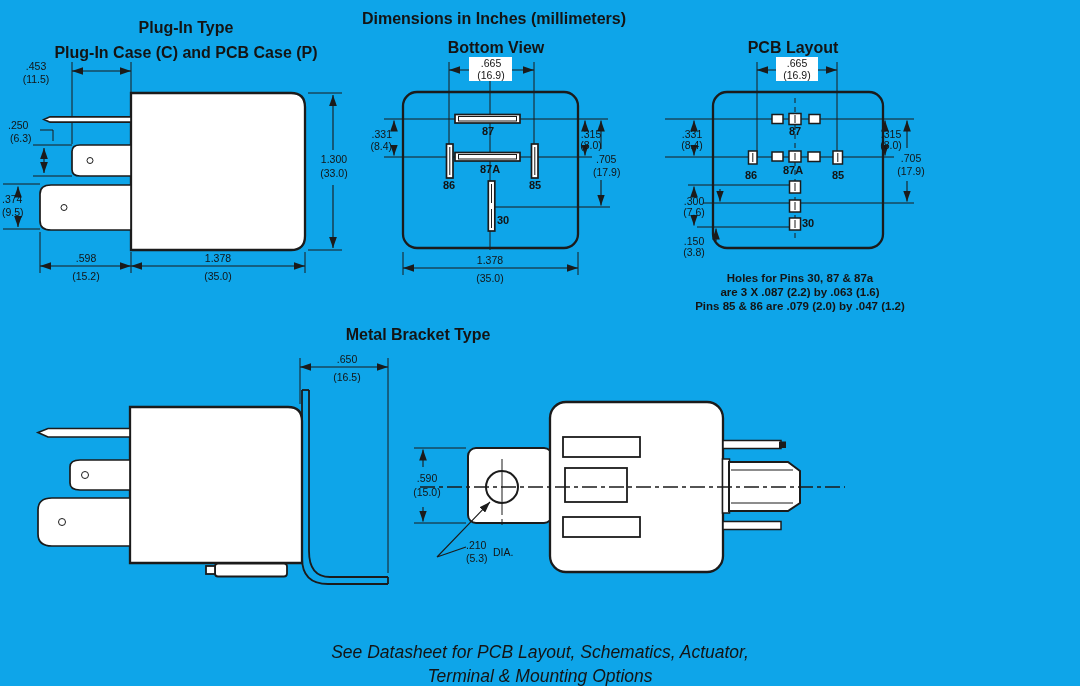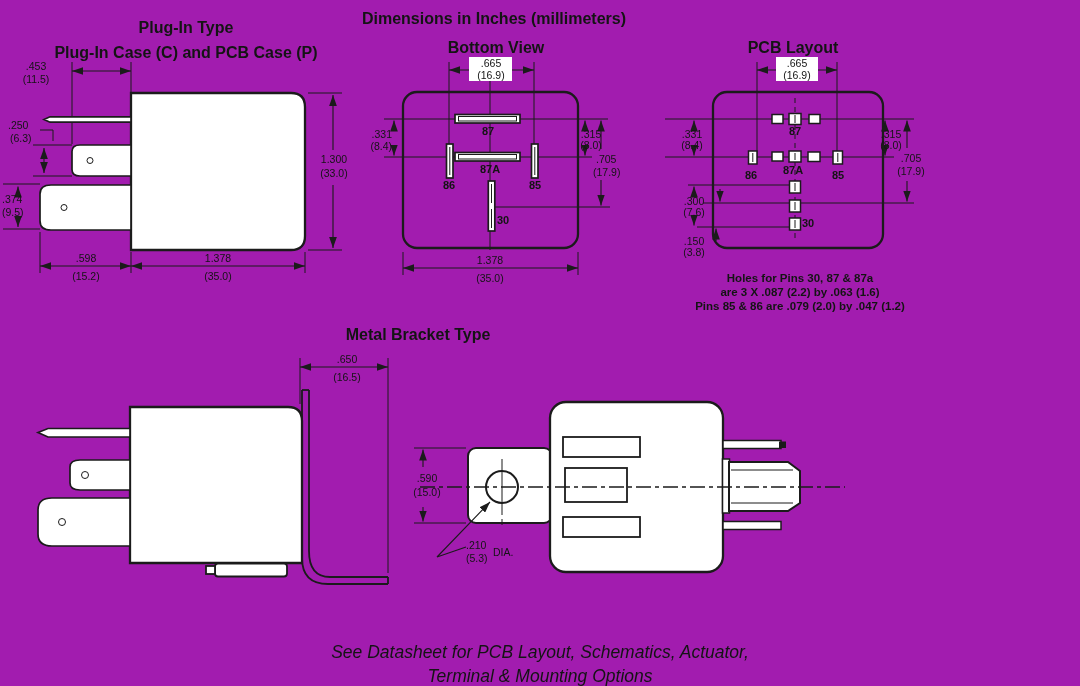--- a/index.html
+++ b/index.html
@@ -1,16 +1,16 @@
 <!DOCTYPE html>
 <html><head>
 <meta charset="utf-8">
 <style>
   html,body{margin:0;padding:0;background:#ffffff;}
-  .canvas{width:1080px;height:686px;position:relative;background:#a21caf;overflow:hidden;}
+  .canvas{width:1080px;height:686px;position:relative;background:#0ea5e9;overflow:hidden;}
   svg{display:block;}
   svg text{fill:#141414;font-family:"Liberation Sans","DejaVu Sans",sans-serif;}
   .t-head{font-size:16px;font-weight:bold;}
   .t-dim{font-size:10.5px;}
   .t-pin{font-size:11px;font-weight:bold;}
   .t-note{font-size:11.5px;font-weight:bold;}
   .t-foot{font-size:17.5px;font-style:italic;}
   .ln{stroke:#1b1b1b;stroke-width:1;fill:none;}
   .dim{stroke:#1b1b1b;stroke-width:1.1;fill:none;}
   .dash{stroke:#1b1b1b;stroke-width:1;fill:none;stroke-dasharray:5 4;}

